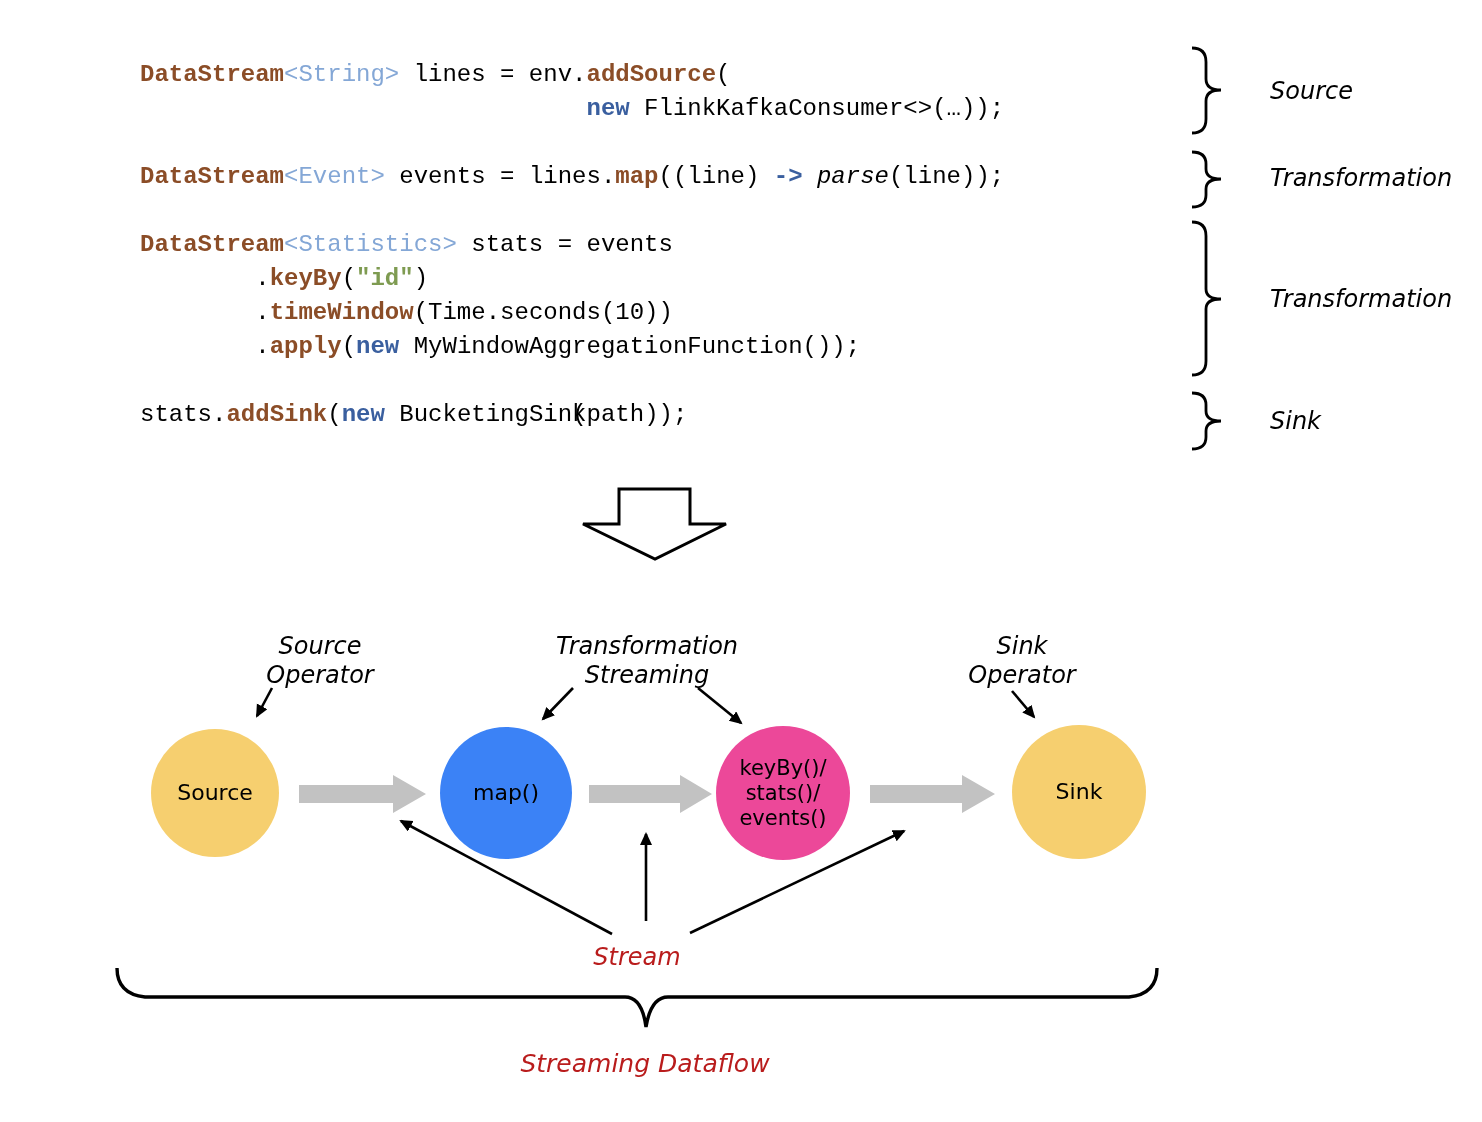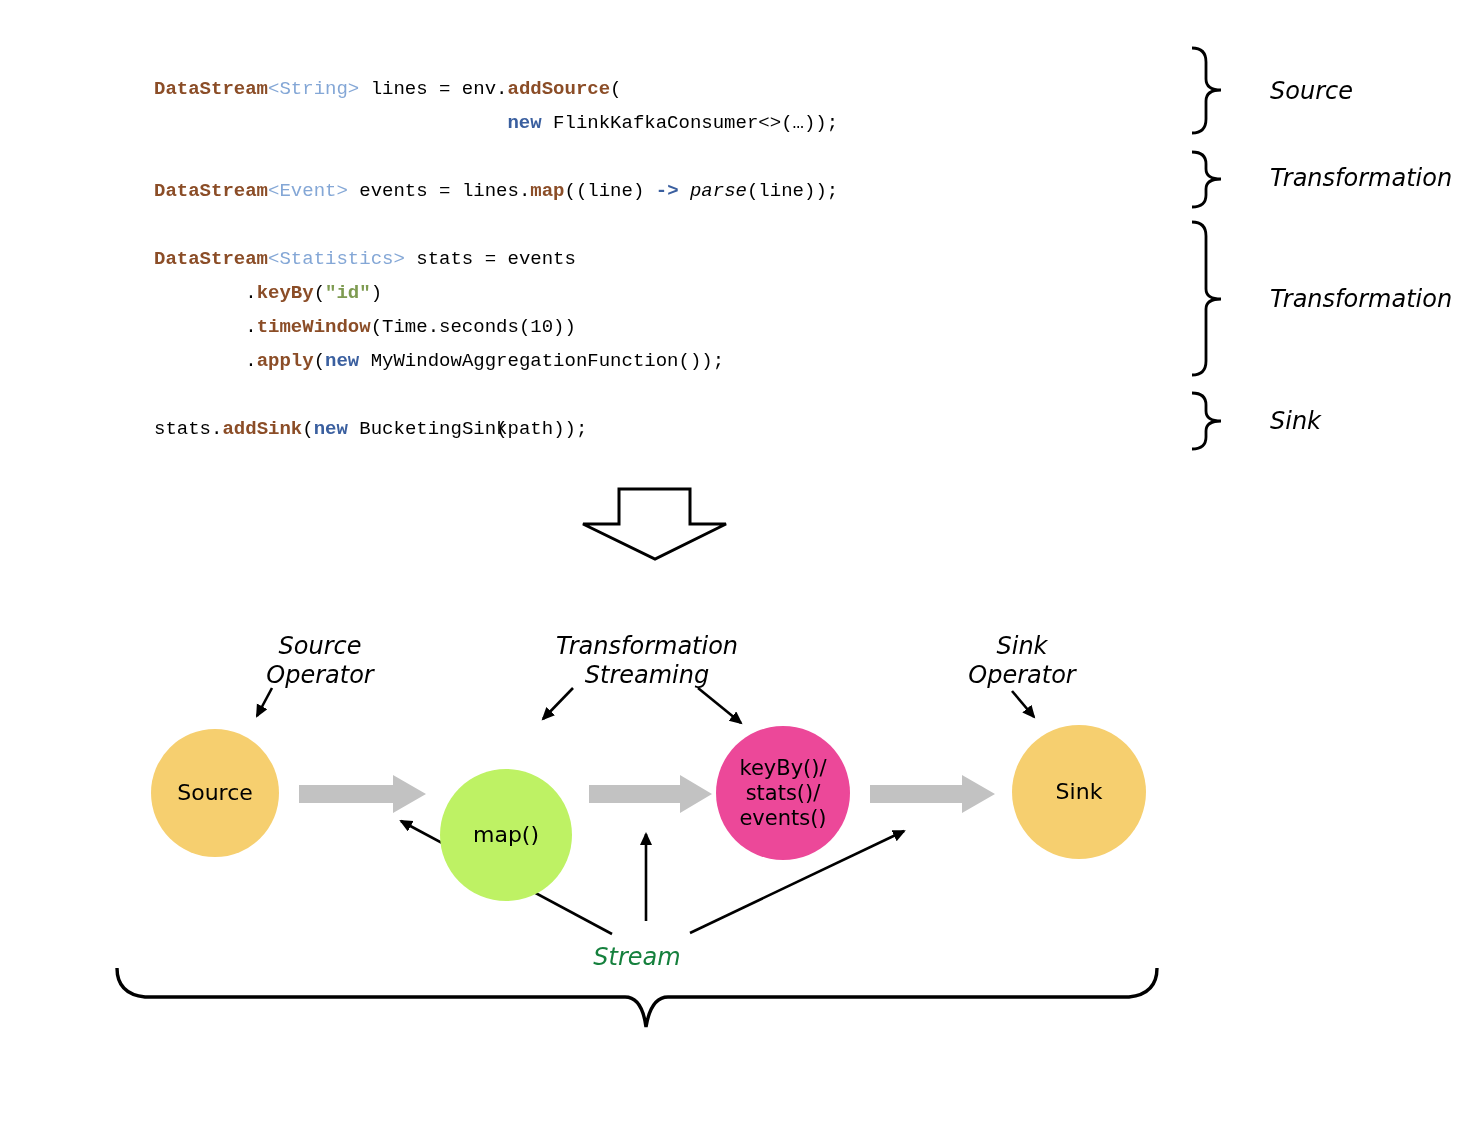--- a/index.html
+++ b/index.html
@@ -1,38 +1,38 @@
 <!DOCTYPE html>
 <html><head>
 <meta charset="utf-8">
 <style>
   html,body{margin:0;padding:0;background:#ffffff;}
   #stage{position:relative;width:1482px;height:1122px;background:#ffffff;overflow:hidden;
          font-family:"DejaVu Sans","Liberation Sans",sans-serif;}
   
-  #code{position:absolute;left:140px;top:58px;margin:14px;
+  #code{position:absolute;left:140px;top:58px;margin:0;
         font-family:"Liberation Mono","DejaVu Sans Mono",monospace;
-        font-size:19px;line-height:34px;color:#000;}
+        font-size:24px;line-height:34px;color:#000;}
   .code-line{white-space:pre;height:34px;}
   .ov{margin-left:-0.60em;}
   
   #gfx{position:absolute;left:0;top:0;}
   
   .brace-label{position:absolute;left:1270px;transform:translateY(-50%);
                font-style:italic;font-size:24px;color:#000;white-space:nowrap;}
   
   .op-label{position:absolute;transform:translate(-50%,-50%);text-align:center;
             font-style:italic;font-size:24px;line-height:29px;color:#000;white-space:nowrap;}
   
   .node{position:absolute;border-radius:50%;display:flex;flex-direction:column;
         align-items:center;justify-content:center;text-align:center;color:#000;}
   .node span{display:block;font-size:22px;line-height:26px;}
   .node.small span{font-size:21px;line-height:25px;}
   .free-label{position:absolute;transform:translate(-50%,-50%);font-style:italic;
-              font-size:24px;color:#15803d;white-space:nowrap;}
+              font-size:24px;color:#b91c1c;white-space:nowrap;}
   #dataflow-label{font-size:25px;}
 </style>
 </head>
 <body>
 
 <div id="stage">
 
   <pre id="code"><div class="code-line"><span style="color: rgb(139, 77, 39); font-weight: bold;">DataStream</span><span style="color: rgb(132, 167, 214);">&lt;String&gt;</span><span style="color: rgb(0, 0, 0);"> lines = env.</span><span style="color: rgb(139, 77, 39); font-weight: bold;">addSource</span><span style="color: rgb(0, 0, 0);">(</span></div><div class="code-line"><span style="color: rgb(0, 0, 0);">                               </span><span style="color: rgb(58, 95, 159); font-weight: bold;">new</span><span style="color: rgb(0, 0, 0);"> FlinkKafkaConsumer&lt;&gt;(…));</span></div><div class="code-line">&nbsp;</div><div class="code-line"><span style="color: rgb(139, 77, 39); font-weight: bold;">DataStream</span><span style="color: rgb(132, 167, 214);">&lt;Event&gt;</span><span style="color: rgb(0, 0, 0);"> events = lines.</span><span style="color: rgb(139, 77, 39); font-weight: bold;">map</span><span style="color: rgb(0, 0, 0);">((line) </span><span style="color: rgb(58, 95, 159); font-weight: bold;">-&gt;</span><span style="color: rgb(0, 0, 0);"> </span><span style="color: rgb(0, 0, 0); font-style: italic;">parse</span><span style="color: rgb(0, 0, 0);">(line));</span></div><div class="code-line">&nbsp;</div><div class="code-line"><span style="color: rgb(139, 77, 39); font-weight: bold;">DataStream</span><span style="color: rgb(132, 167, 214);">&lt;Statistics&gt;</span><span style="color: rgb(0, 0, 0);"> stats = events</span></div><div class="code-line"><span style="color: rgb(0, 0, 0);">        .</span><span style="color: rgb(139, 77, 39); font-weight: bold;">keyBy</span><span style="color: rgb(0, 0, 0);">(</span><span style="color: rgb(126, 155, 81); font-weight: bold;">"id"</span><span style="color: rgb(0, 0, 0);">)</span></div><div class="code-line"><span style="color: rgb(0, 0, 0);">        .</span><span style="color: rgb(139, 77, 39); font-weight: bold;">timeWindow</span><span style="color: rgb(0, 0, 0);">(Time.seconds(10))</span></div><div class="code-line"><span style="color: rgb(0, 0, 0);">        .</span><span style="color: rgb(139, 77, 39); font-weight: bold;">apply</span><span style="color: rgb(0, 0, 0);">(</span><span style="color: rgb(58, 95, 159); font-weight: bold;">new</span><span style="color: rgb(0, 0, 0);"> MyWindowAggregationFunction());</span></div><div class="code-line">&nbsp;</div><div class="code-line"><span style="color: rgb(0, 0, 0);">stats.</span><span style="color: rgb(139, 77, 39); font-weight: bold;">addSink</span><span style="color: rgb(0, 0, 0);">(</span><span style="color: rgb(58, 95, 159); font-weight: bold;">new</span><span style="color: rgb(0, 0, 0);"> BucketingSink</span><span class="ov" style="color: rgb(0, 0, 0);">(path));</span></div></pre>
 
   <svg id="gfx" width="1482" height="1122" viewBox="0 0 1482 1122">
@@ -79,27 +79,28 @@
     <div>Streaming</div>
   </div>
   <div class="op-label" style="left:1022px;top:661px">
     <div>Sink</div>
     <div>Operator</div>
   </div>
 
   <div class="node" style="left: 151px; top: 729px; width: 128px; height: 128px; background: rgb(246, 207, 111);">
     <span>Source</span>
   </div>
-  <div class="node" style="left: 440px; top: 769px; width: 132px; height: 132px; background: #bef264;">
+  <div class="node" style="left: 440px; top: 727px; width: 132px; height: 132px; background: #3b82f6;">
     <span>map()</span>
   </div>
   <div class="node small" style="left: 716px; top: 726px; width: 134px; height: 134px; background: #ec4899;">
     <span>keyBy()/</span>
     <span>stats()/</span>
     <span>events()</span>
   </div>
   <div class="node" style="left: 1012px; top: 725px; width: 134px; height: 134px; background: rgb(246, 207, 111);">
     <span>Sink</span>
   </div>
 
   <div class="free-label" style="left:637px;top:957px">Stream</div>
+  <div class="free-label" id="dataflow-label" style="left:645px;top:1063px">Streaming Dataflow</div>
 
 </div>
 
 </body></html>

